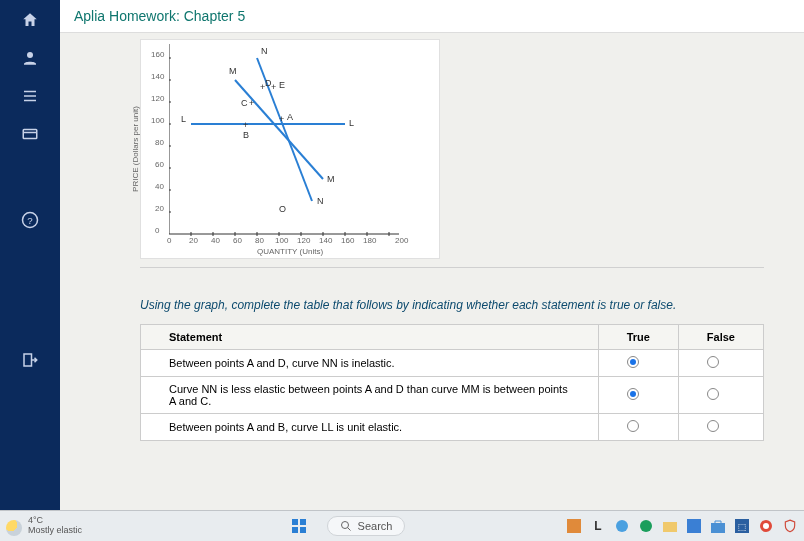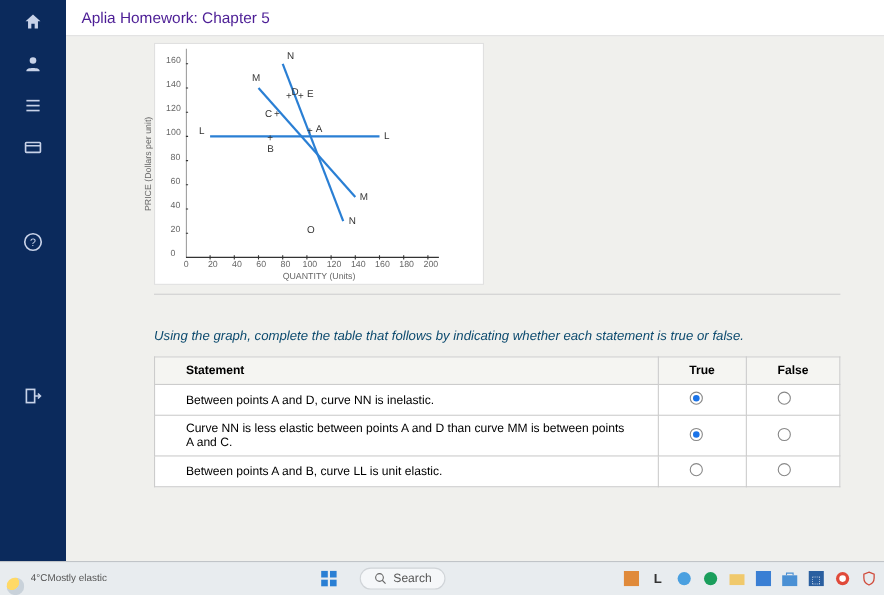--- a/index.html
+++ b/index.html
@@ -33,21 +33,21 @@
 .main {
   position: absolute;
   left: 60px; top: 0; right: 0; height: 510px;
   background: #f0f0ed;
   overflow: hidden;
 }
 .header {
   background: #fff;
   padding: 8px 14px;
   font-size: 14px;
-  color: #4c1d95;
+  color: #0f766e;
   border-bottom: 1px solid #ddd;
 }
 .content {
   padding: 6px 40px 10px 80px;
 }
 .chart-box {
   width: 300px; height: 220px;
   position: relative;
   background: #fff;
   border: 1px solid #e0e0e0;
@@ -112,21 +112,21 @@
   position: absolute;
   left: 0; bottom: 0; right: 0;
   height: 31px;
   background: #e8ecef;
   border-top: 1px solid #c0c4c8;
   display: flex;
   align-items: center;
 }
 .weather {
   display: flex;
-  flex-direction: row;
+  flex-direction: column;
   font-size: 9px;
   color: #555;
   padding-left: 28px;
   position: relative;
   line-height: 1.1;
   width: 130px;
 }
 .weather::before {
   content: "";
   position: absolute;
@@ -232,21 +232,21 @@
       <div class="xtick" style="top:196px;left:26px">0</div>
       <div class="xtick" style="top:196px;left:48px">20</div>
       <div class="xtick" style="top:196px;left:70px">40</div>
       <div class="xtick" style="top:196px;left:92px">60</div>
       <div class="xtick" style="top:196px;left:114px">80</div>
       <div class="xtick" style="top:196px;left:134px">100</div>
       <div class="xtick" style="top:196px;left:156px">120</div>
       <div class="xtick" style="top:196px;left:178px">140</div>
       <div class="xtick" style="top:196px;left:200px">160</div>
       <div class="xtick" style="top:196px;left:222px">180</div>
-      <div class="xtick" style="top:196px;left:244px">200</div>
+      <div class="xtick" style="top:196px;left:254px">200</div>
 
       <svg class="chart-svg" width="260" height="200">
 
         <line x1="0" y1="190" x2="230" y2="190" stroke="#333" stroke-width="1"></line>
         <line x1="0" y1="190" x2="0" y2="0" stroke="#333" stroke-width="1"></line>
 
         <g stroke="#333" stroke-width="1">
           <line x1="22" y1="188" x2="22" y2="192"></line>
             <line x1="44" y1="188" x2="44" y2="192"></line>
             <line x1="66" y1="188" x2="66" y2="192"></line>

